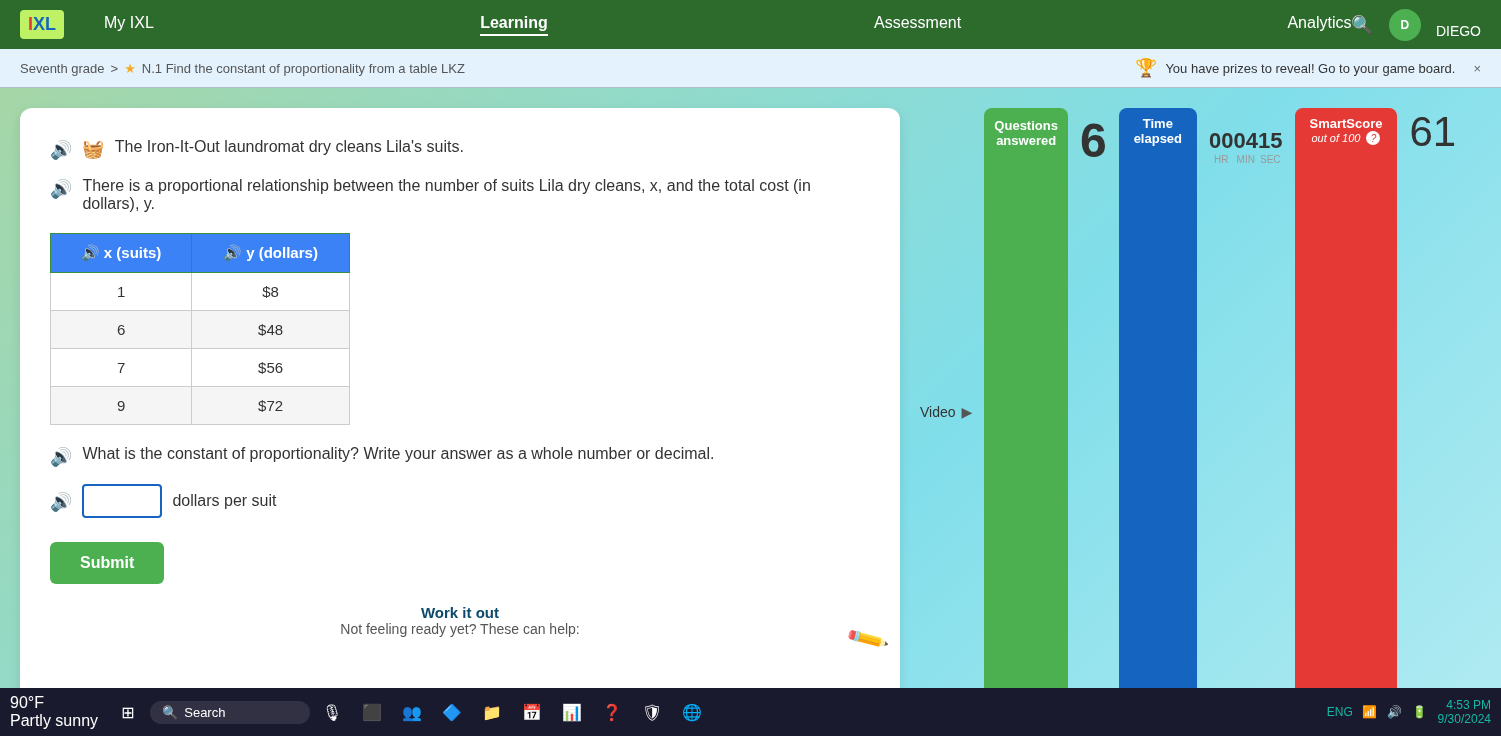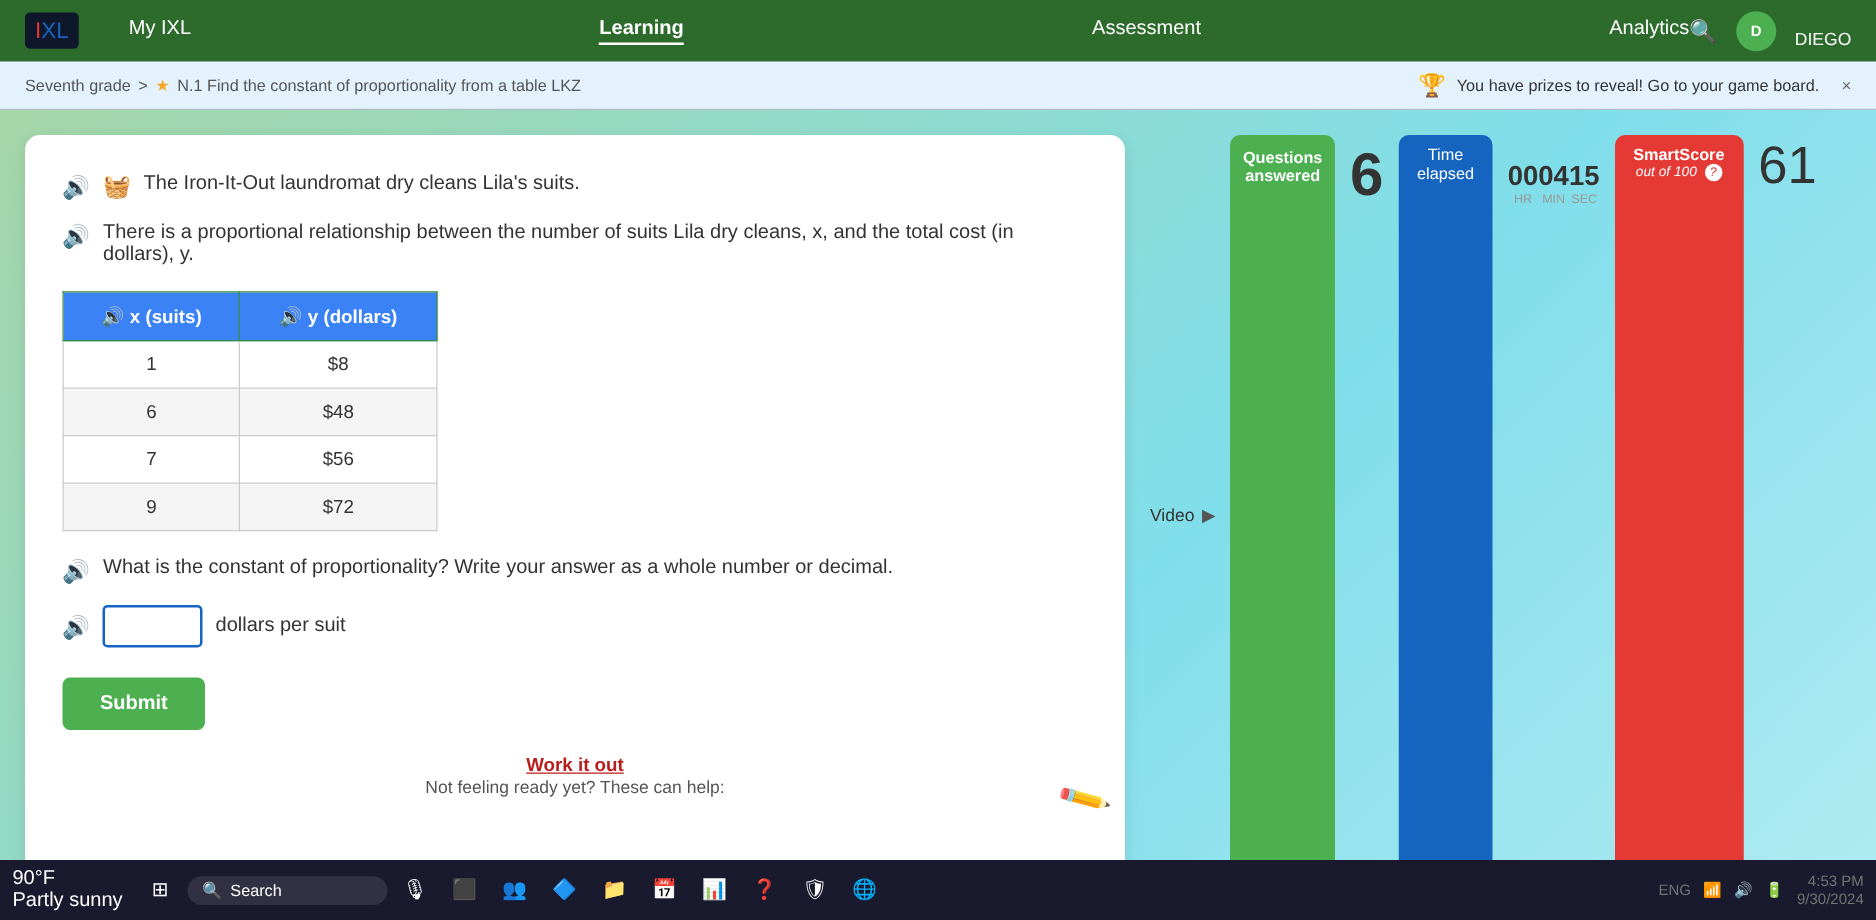--- a/index.html
+++ b/index.html
@@ -15,24 +15,24 @@
     
     .top-nav {
       background: #2d6b2d;
       height: 49px;
       display: flex;
       align-items: center;
       padding: 0 20px;
       position: relative;
     }
     .logo-area {
-      background: #0f172a;
+      background: #bef264;
       padding: 4px 8px;
       border-radius: 4px;
-      font-weight: normal;
+      font-weight: bold;
       font-size: 18px;
       color: #1565c0;
       margin-right: 40px;
     }
     .logo-i { color: #e53935; }
     .logo-xl { color: #1565c0; }
     .nav-links {
       display: flex;
       gap: 64px;
       flex: 1;
@@ -192,24 +192,23 @@
       font-weight: bold;
       cursor: pointer;
     }
 
     .work-it-out {
       text-align: center;
       margin-top: 20px;
       font-size: 15px;
     }
     .work-it-out-link {
-      color: #b91c1c;
-      font-weight: bold;
-      cursor: pointer;
-      text-decoration: underline;
+      color: #0c4a6e;
+      font-weight: bold;
+      cursor: pointer;
     }
     .help-text {
       color: #555;
       font-size: 14px;
     }
 
     
     .side-panel {
       width: 175px;
       display: flex;
@@ -246,21 +245,21 @@
       margin: 5px 0;
     }
 
     .time-elapsed-box {
       background: #1565c0;
       color: white;
       border-radius: 8px;
       padding: 8px 15px;
       text-align: center;
       font-size: 13px;
-      font-weight: normal;
+      font-weight: bold;
     }
 
     .time-display {
       display: flex;
       justify-content: center;
       gap: 0;
       margin: 20px 0 2px;
     }
     .time-segment {
       text-align: center;
@@ -345,21 +344,21 @@
       color: white;
       font-size: 13px;
       cursor: pointer;
       min-width: 160px;
     }
     .taskbar-right {
       margin-left: auto;
       display: flex;
       align-items: center;
       gap: 10px;
-      color: #737373;
+      color: #14b8a6;
       font-size: 12px;
     }
     .taskbar-time {
       text-align: right;
     }
 
     .layout-wrapper {
       display: flex;
       flex-direction: column;
       height: 736px;

